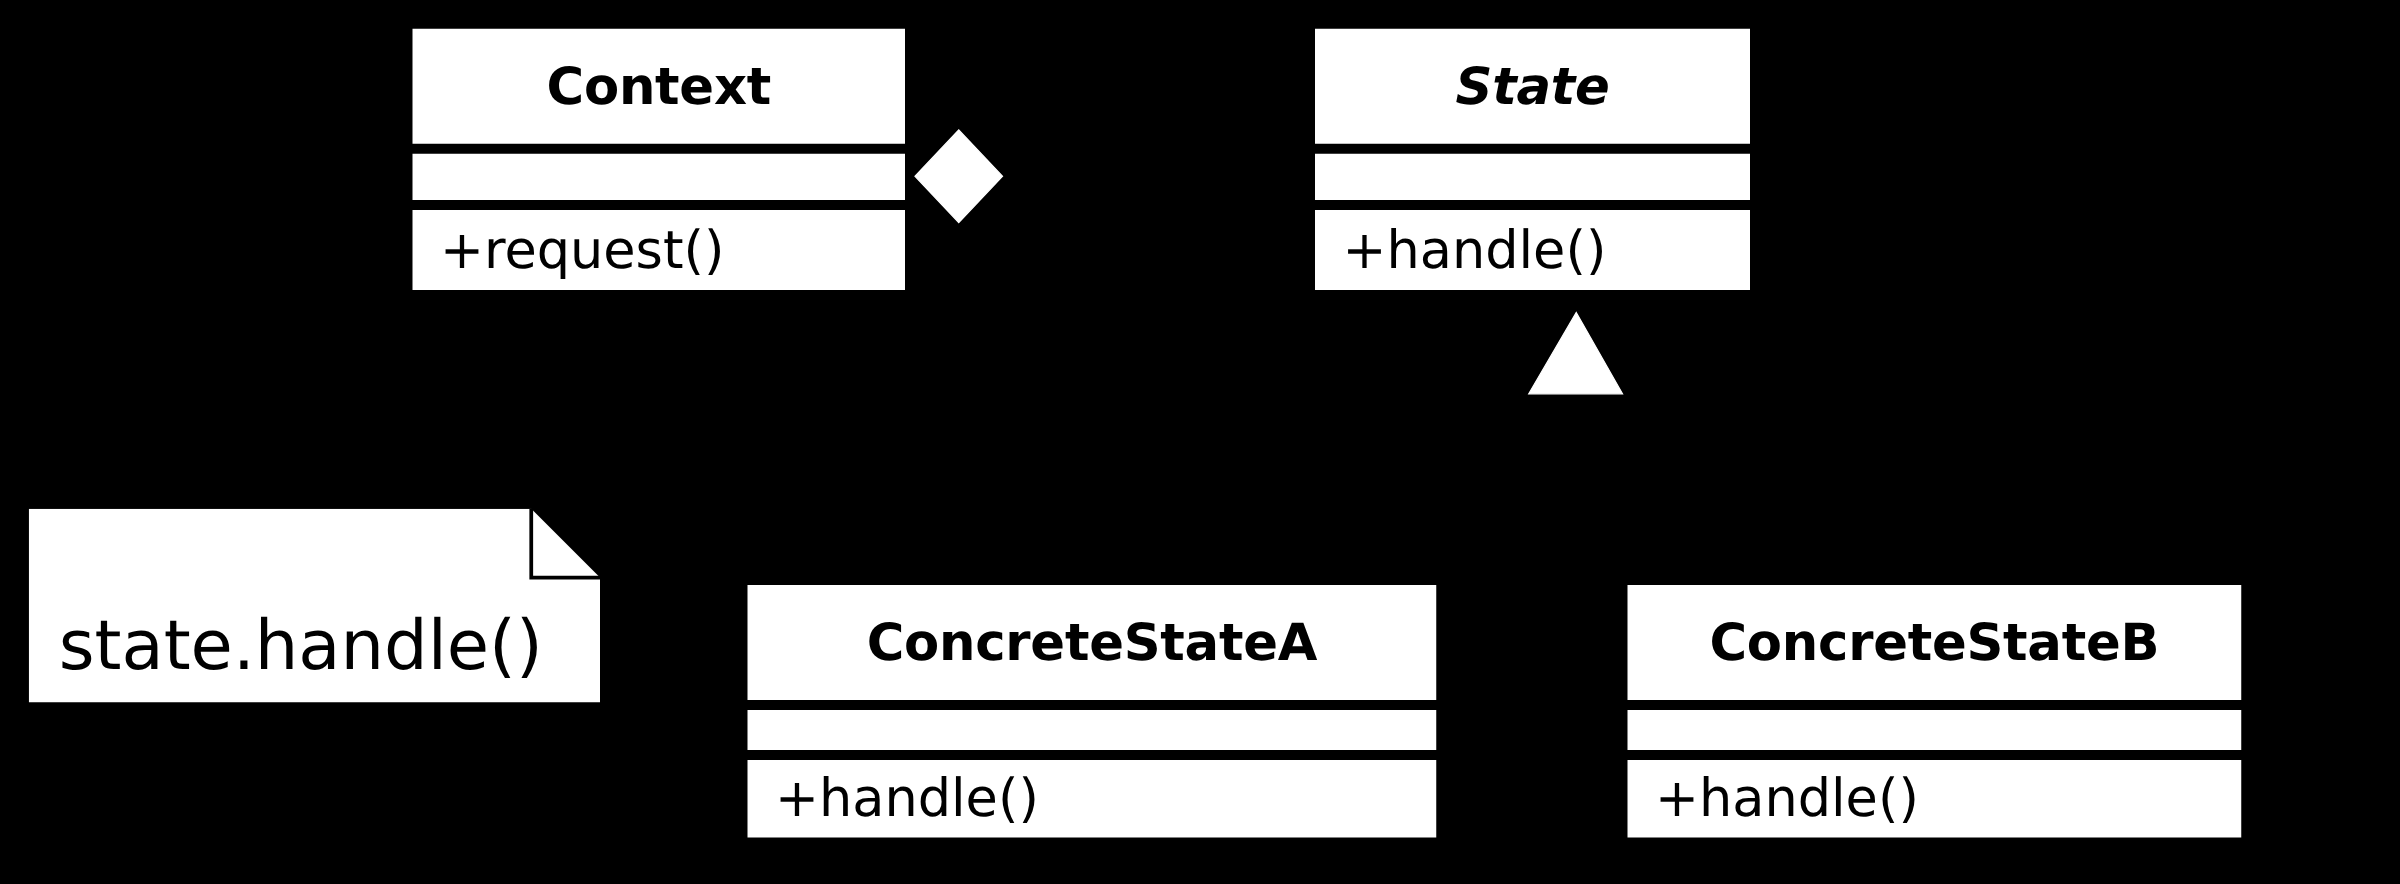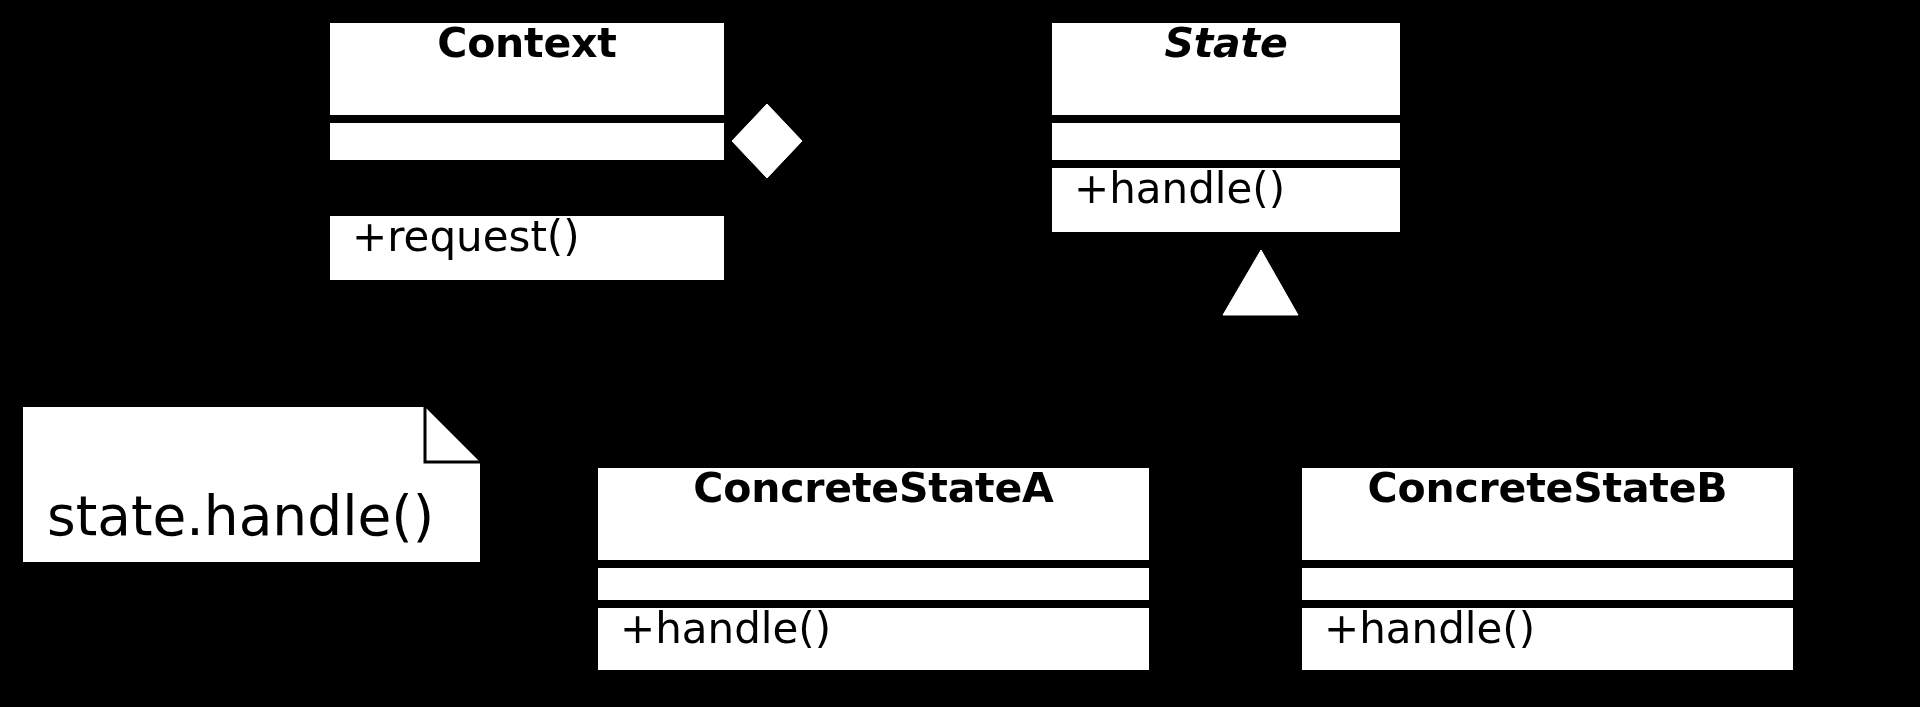--- a/index.html
+++ b/index.html
@@ -31,20 +31,21 @@
     box-sizing: border-box;
     background: #000000;
   }
   .uml-compartment {
     position: absolute;
     left: 0;
     right: 0;
     background: #ffffff;
     box-sizing: border-box;
     display: flex;
+    align-items: center;
   }
   .uml-compartment.title {
     justify-content: center;
   }
   .uml-compartment.members {
     justify-content: flex-start;
   }
   .uml-title-text {
     color: #000000;
     font-weight: bold;
@@ -100,21 +101,21 @@
 </head>
 <body>
 
 <div id="canvas">
 
   <div class="uml-class" style="left:330px; top:23px; width:394px; height:209px;">
     <div class="uml-compartment title" style="top:0px; height:92px;">
       <span class="uml-title-text">Context</span>
     </div>
     <div class="uml-compartment attributes" style="top:100px; height:37px;"></div>
-    <div class="uml-compartment members" style="top:145px; height:64px;margin-top:48px;">
+    <div class="uml-compartment members" style="top:145px; height:64px;">
       <span class="uml-member-text">+request()</span>
     </div>
   </div>
 
   <div class="uml-class" style="left:1052px; top:23px; width:348px; height:209px;">
     <div class="uml-compartment title" style="top:0px; height:92px;">
       <span class="uml-title-text abstract">State</span>
     </div>
     <div class="uml-compartment attributes" style="top:100px; height:37px;"></div>
     <div class="uml-compartment members" style="top:145px; height:64px;">

